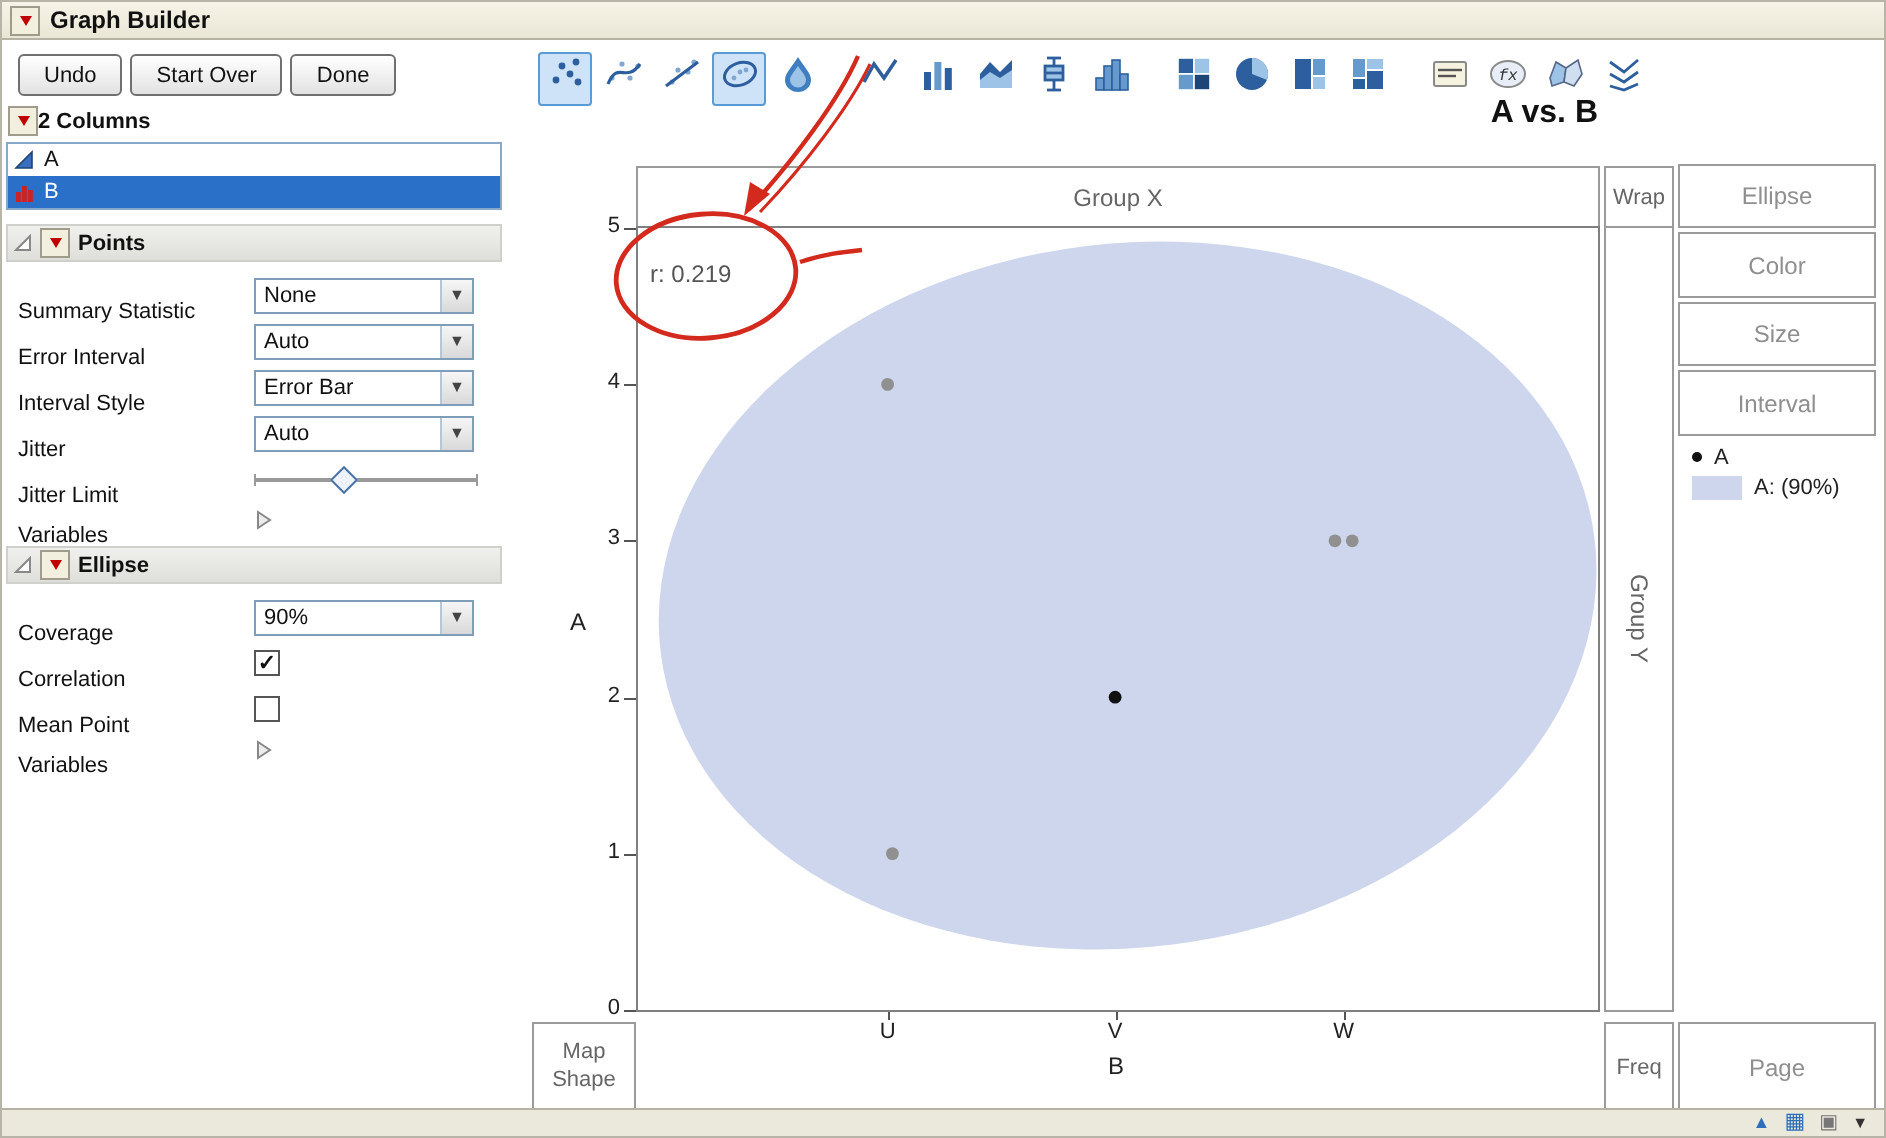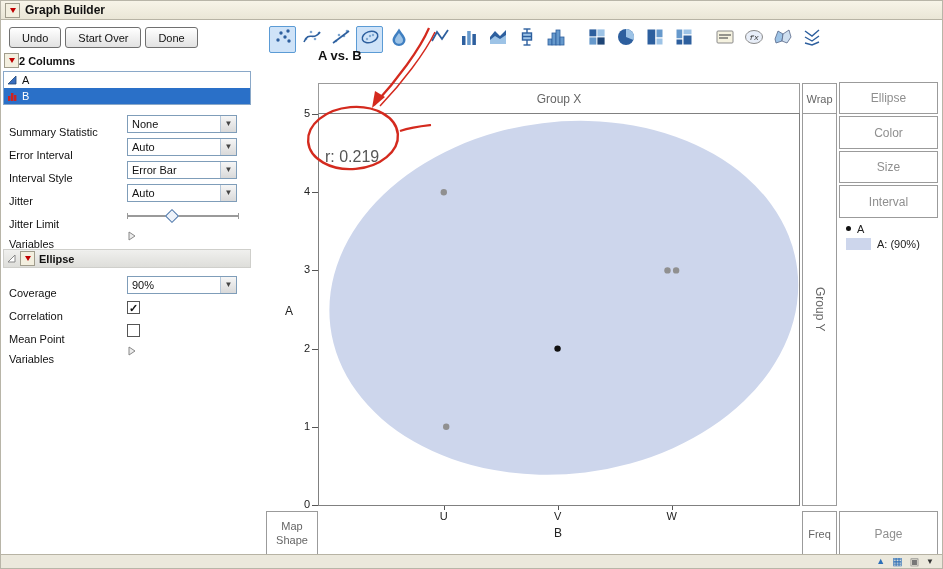--- a/index.html
+++ b/index.html
@@ -33,37 +33,37 @@
   .combo{width:110px;height:18px;border:1px solid #7f9db9;background:#fff;display:flex;align-items:center;box-sizing:border-box;justify-content:space-between;}
   .combo-text{flex:1;padding-left:4px;white-space:nowrap;overflow:hidden;}
   .combo-arrow{width:15px;height:100%;background:linear-gradient(#f6f6f6,#d9d9d9);border-left:1px solid #b5c6d8;display:flex;align-items:center;justify-content:center;font-size:8px;color:#444;flex:none;}
   .cb{width:13px;height:13px;border:1px solid #555;background:#fff;font-size:11px;line-height:12px;text-align:center;font-weight:bold;box-sizing:border-box;}
   .slider{position:relative;width:112px;height:14px;}
   .slider-track{position:absolute;left:0;right:0;top:6px;height:2px;background:#9a9a9a;}
   .slider-track::before,.slider-track::after{content:"";position:absolute;top:-2px;width:1px;height:6px;background:#9a9a9a;}
   .slider-track::before{left:0;} .slider-track::after{right:0;}
   .slider-thumb{position:absolute;left:40px;top:2px;width:8px;height:8px;background:#eef3fa;border:1px solid #4a74a8;transform:rotate(45deg);}
   
-  .chart-title{position:absolute;left:317px;top:47px;width:481px;text-align:left;font-weight:bold;font-size:13px;}
+  .chart-title{position:absolute;left:317px;top:47px;width:481px;text-align:right;font-weight:bold;font-size:16px;}
   .zone{position:absolute;border:1px solid #9b9b9b;color:#666;background:#fff;display:flex;align-items:center;justify-content:center;font-size:12px;box-sizing:border-box;text-align:center;}
   .zone.light{color:#8f8f8f;}
   .zone.small{font-size:11px;}
   .zone-groupx{left:317px;top:82px;width:482px;height:31px;text-align:right;}
   .zone-wrap{left:801px;top:82px;width:35px;height:31px;}
   .zone-groupy{left:801px;top:112px;width:35px;height:393px;writing-mode:vertical-rl;}
   .zone-overlay{left:838px;top:81px;width:99px;height:32px;}
   .zone-color{left:838px;top:115px;width:99px;height:33px;}
   .zone-size{left:838px;top:150px;width:99px;height:32px;}
   .zone-interval{left:838px;top:184px;width:99px;height:33px;}
   .zone-mapshape{left:265px;top:510px;width:52px;height:46px;line-height:1.25;padding:0 4px;}
   .zone-freq{left:801px;top:510px;width:35px;height:46px;}
   .zone-page{left:838px;top:510px;width:99px;height:46px;}
   .plotbox{position:absolute;left:317px;top:112px;width:482px;height:393px;border:1px solid #808080;background:#fff;box-sizing:border-box;}
   #plot-svg{position:absolute;left:0;top:0;}
-  .corr-label{position:absolute;left:324px;top:147px;font-size:16px;color:#555;}
+  .corr-label{position:absolute;left:324px;top:129px;font-size:12px;color:#555;}
   
   .legend{position:absolute;left:845px;top:220px;color:#222;}
   .legend-row{display:flex;align-items:center;gap:6px;height:15px;}
   .legend-dot{width:5px;height:5px;border-radius:50%;background:#111;flex:none;}
   .legend-swatch{width:25px;height:12px;flex:none;}
   
   .ytick-label{position:absolute;left:285px;width:24px;text-align:right;font-size:11px;color:#222;}
   .ytick-mark{position:absolute;left:311px;width:6px;height:1px;background:#555;}
   .xtick-label{position:absolute;top:509px;width:40px;text-align:center;font-size:11px;color:#222;}
   .xtick-mark{position:absolute;top:505px;width:1px;height:4px;background:#555;}
@@ -277,20 +277,29 @@
             <svg viewBox="0 0 12 12">
               <rect x="2" y="6" width="2.4" height="5" fill="#cc2222"></rect>
               <rect x="5" y="3" width="2.4" height="8" fill="#cc2222"></rect>
               <rect x="8" y="5" width="2.4" height="6" fill="#cc2222"></rect>
             </svg>
           </span>
         <span>B</span>
       </div>
     </div>
 
+    <div class="sec-header">
+      <svg width="9" height="9" viewBox="0 0 9 9">
+          <path d="M1,8 L8,8 L8,1 Z" fill="#fff" stroke="#888"></path>
+        </svg>
+      <span class="red-tri-btn">
+          <span class="red-tri"></span>
+        </span>
+      <span class="bold">Points</span>
+    </div>
     <div class="prow">
       <span class="plabel">Summary Statistic</span>
       <div class="combo">
         <span class="combo-text">None</span>
         <span class="combo-arrow">▼</span>
       </div>
     </div>
     <div class="prow">
       <span class="plabel">Error Interval</span>
       <div class="combo">

